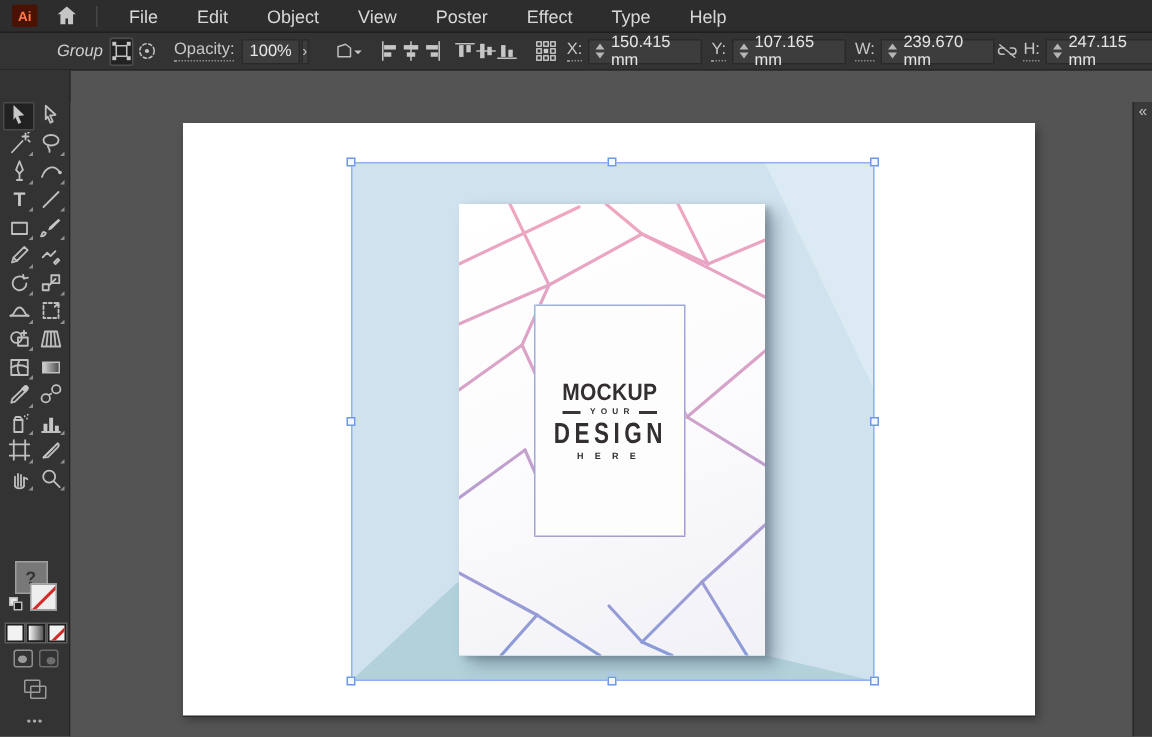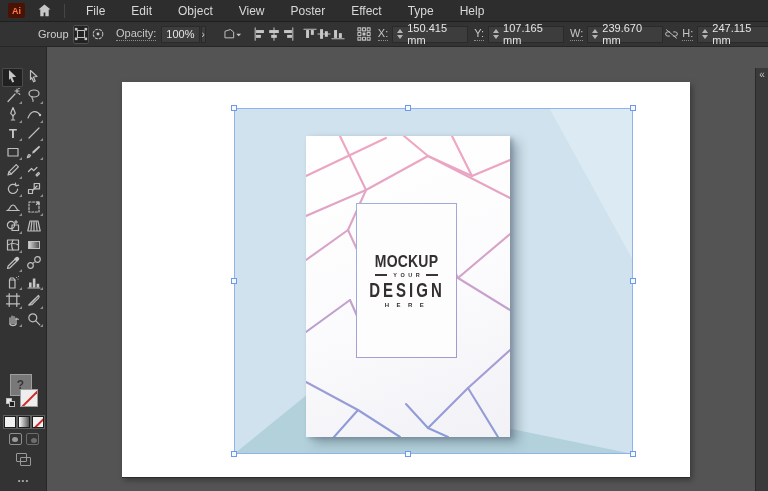--- a/index.html
+++ b/index.html
@@ -14,21 +14,21 @@
   .ai-logo{width:17px;height:15px;margin-left:8px;background:#4a1205;border-radius:2px;
            color:#ff7a45;font-size:9px;font-weight:bold;display:flex;align-items:center;justify-content:center;}
   .home-ico{margin-left:12px;width:15px;height:15px;display:flex;align-items:center;justify-content:center;}
   .mb-sep{width:1px;height:14px;background:#464646;margin:0 8px 0 12px;}
   #menu-items{display:flex;list-style:none;margin:0;padding:0;height:26px;align-items:center;}
   #menu-items li{padding:0 13px;font-size:12px;color:#d8d8d8;cursor:default;line-height:22px;}
 
   
   #controlbar{position:absolute;left:0;top:22px;width:768px;height:25px;background:#333333;
               border-bottom:1px solid #262626;display:flex;align-items:center;font-size:11px;}
-  .grp-label{margin-left:38px;color:#cfcfcf;min-width:34px;}
+  .grp-label{margin-left:38px;color:#cfcfcf;min-width:34px;font-style:italic;}
   .cb-ico{width:20px;height:19px;display:flex;align-items:center;justify-content:center;margin:0 1px;}
   .cb-ico.pressed{background:#222;border:1px solid #4e4e4e;border-radius:2px;}
   .dotted{border-bottom:1px dotted #8d8d8d;padding-bottom:1px;color:#c7c7c7;}
   .valbox{background:#3d3d3d;border:1px solid #2a2a2a;height:17px;display:flex;align-items:center;
           color:#e6e6e6;font-size:11px;padding:0 4px;}
   .menu-btn{background:#3d3d3d;border:1px solid #2a2a2a;height:17px;width:16px;display:flex;
             align-items:center;justify-content:center;color:#c9c9c9;font-size:10px;margin-left:1px;}
   .stepper{display:flex;flex-direction:column;justify-content:center;gap:2px;margin-right:4px;}
   .stepper i{display:block;width:0;height:0;border-left:3.5px solid transparent;border-right:3.5px solid transparent;}
   .stepper .up{border-bottom:4px solid #b5b5b5;}
@@ -83,21 +83,21 @@
 
   
   #canvas{position:absolute;left:47px;top:68px;width:708px;height:423px;background:#545454;overflow:hidden;}
   #artboard{position:absolute;left:75px;top:14px;width:568px;height:395px;background:#ffffff;
             box-shadow:0 1px 0 #2b2b2b,2px 3px 6px rgba(0,0,0,.35);}
   #dock-strip{position:absolute;right:0;top:68px;width:13px;height:423px;background:#3a3a3a;
             border-left:1px solid #2a2a2a;display:flex;justify-content:center;}
   #dock-collapse{color:#c2c2c2;font-size:10px;line-height:14px;cursor:default;}
 
   
-  #square{position:absolute;left:187px;top:40px;width:399px;height:346px;}
+  #square{position:absolute;left:187px;top:40px;width:349px;height:346px;}
   .sq-layer{position:absolute;inset:0;}
   .sq-base{background:#cfe2ed;}
   .sq-light{background:#dcebf3;clip-path:polygon(79% 0,100% 0,100% 44%);}
   .sq-dark{background:#b2d1db;clip-path:polygon(20.3% 81%,100% 100%,0 100%);}
 
   
   #poster{position:absolute;left:72px;top:28px;width:204px;height:301px;
           background:linear-gradient(160deg,#ffffff 0%,#fbfbfd 55%,#f1f1f6 100%);
           box-shadow:8px 6px 10px rgba(72,88,104,.40),3px 2px 4px rgba(84,98,114,.35);}
   #pattern-svg{position:absolute;inset:0;}

